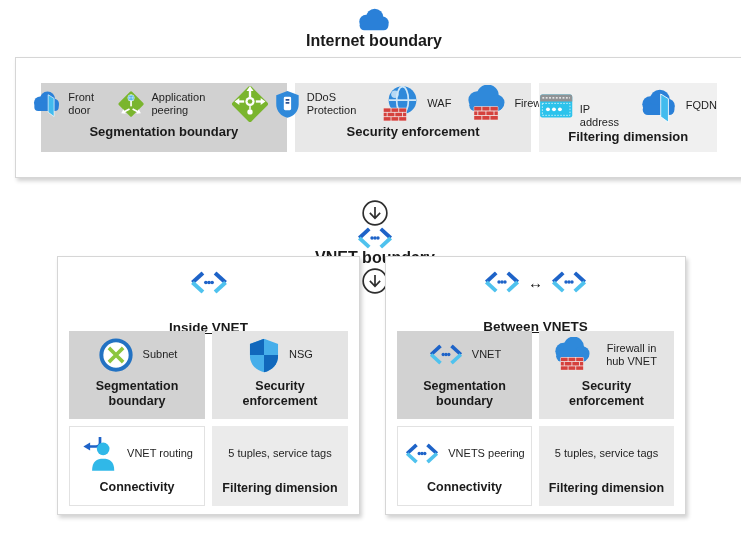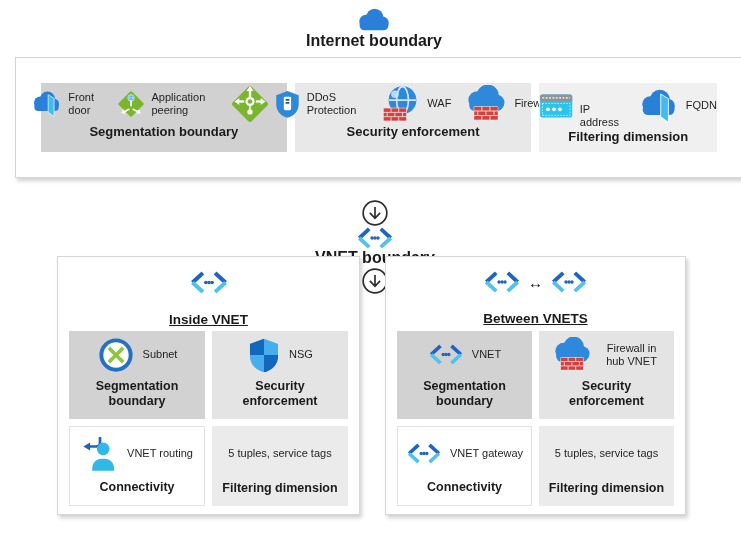--- a/index.html
+++ b/index.html
@@ -33,21 +33,21 @@
   .nw{white-space:nowrap;}
   .panel-label{text-align:center;font-weight:bold;font-size:13px;padding-bottom:13px;white-space:nowrap;}
 
   
   .bbox{position:absolute;top:256px;height:259px;box-sizing:border-box;background:#fff;
         border:1px solid #d6d6d6;box-shadow:2px 3px 4px rgba(0,0,0,.18);}
   .bbox-left{left:57px;width:303px;}
   .bbox-right{left:385px;width:301px;}
   .box-header{padding-top:14px;text-align:center;}
   .box-icons{display:flex;align-items:center;justify-content:center;gap:7px;}
-  .box-title{font-size:13.5px;font-weight:bold;margin-top:18px;text-decoration:underline;}
+  .box-title{font-size:13.5px;font-weight:bold;margin-top:26px;text-decoration:underline;}
   .hv-arrow{font-size:15px;font-weight:bold;color:#111;line-height:1;}
   .grid{position:absolute;left:11px;right:11px;top:74px;bottom:10px;display:grid;
         grid-template-columns:1fr 1fr;grid-template-rows:88px 80px;gap:7px;}
   .cell{display:flex;flex-direction:column;min-width:0;box-sizing:border-box;}
   .c-dark{background:#d2d2d2;} .c-mid{background:#e4e4e4;}
   .c-white{background:#fff;border:1px solid #e2e2e2;} .c-light{background:#ebebeb;}
   .cell-content{flex:1;display:flex;align-items:center;justify-content:center;gap:8px;padding:0 4px;}
   .cell-label{text-align:center;font-weight:bold;font-size:12.5px;line-height:1.25;padding-bottom:9px;}
   .two-line{max-width:104px;margin:0 auto;}
   .one-line{white-space:nowrap;}
@@ -373,21 +373,21 @@
             </svg>
           <div class="cap w62">Firewall in hub VNET</div>
         </div>
         <div class="cell-label two-line">Security enforcement</div>
       </div>
       <div class="cell c-white">
         <div class="cell-content">
           <svg width="36" height="21" viewBox="0 0 46 26">
               <use href="#sym-vnet"></use>
             </svg>
-          <div class="cap nw">VNET gateway</div>
+          <div class="cap nw">VNETS peering</div>
         </div>
         <div class="cell-label one-line">Connectivity</div>
       </div>
       <div class="cell c-light">
         <div class="cell-content">
           <div class="cap nw">5 tuples, service tags</div>
         </div>
         <div class="cell-label one-line">Filtering dimension</div>
       </div>
     </div>

